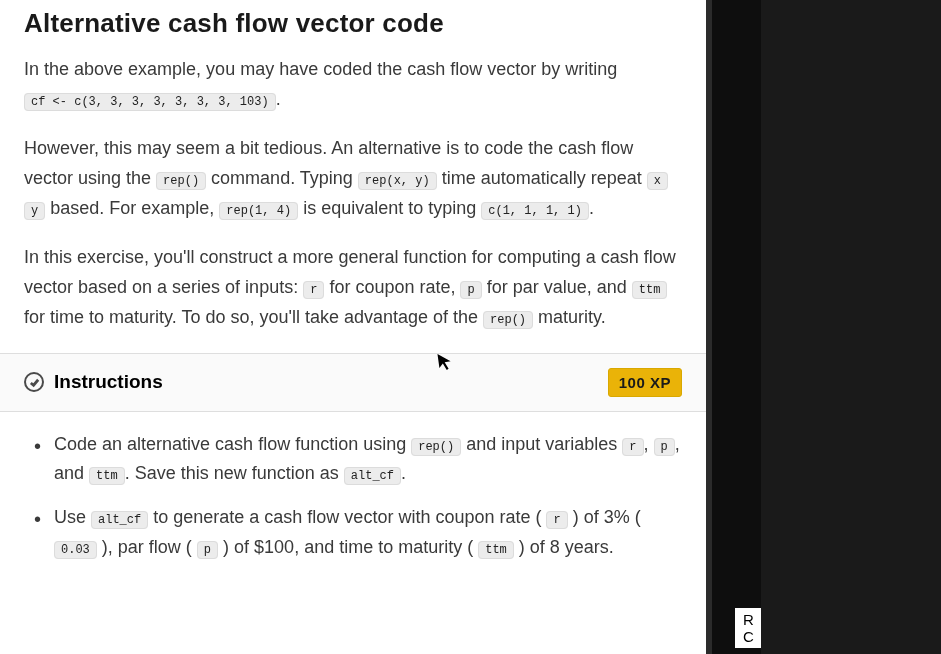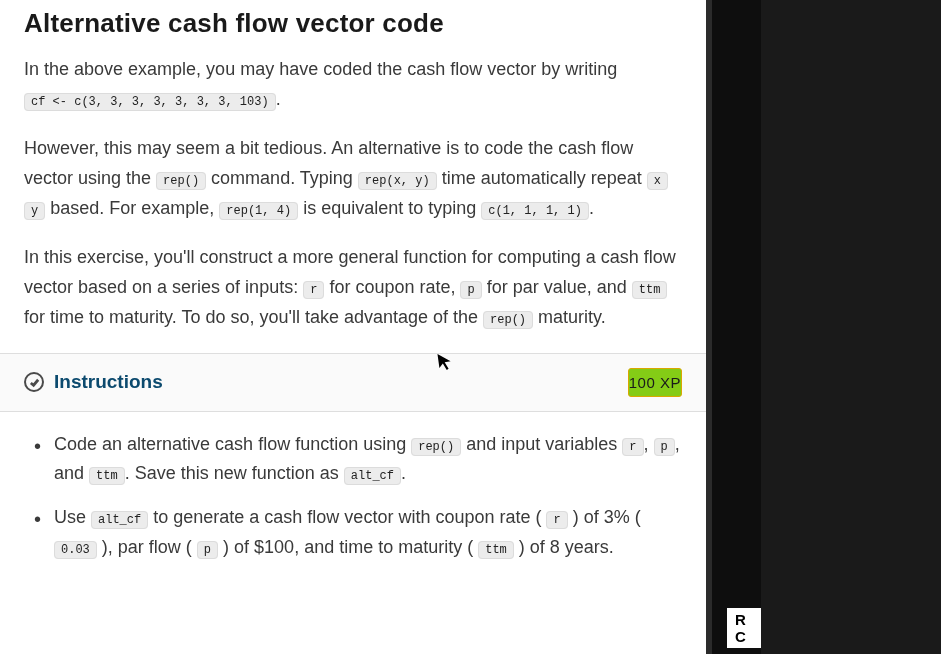--- a/index.html
+++ b/index.html
@@ -36,24 +36,24 @@
       width: 6px;
       height: 100%;
       background: #2b2b2b;
     }
     .right-badge {
       position: absolute;
       bottom: 6px;
       right: 0;
       background: #ffffff;
       color: #000;
-      font-weight: 700;
+      font-weight: 400;
       font-size: 15px;
       padding: 3px 0 3px 8px;
-      width: 34px;
+      width: 26px;
       letter-spacing: 1px;
     }
     h1.title {
       font-size: 26px;
       font-weight: 600;
       color: #1a1a1a;
       margin-bottom: 16px;
       letter-spacing: 0.2px;
     }
     p.body {
@@ -111,28 +111,28 @@
     .check-icon svg {
       width: 11px;
       height: 11px;
       stroke: #4a4a4a;
       stroke-width: 3;
       fill: none;
     }
     .instructions-title {
       font-size: 19px;
       font-weight: 600;
-      color: #0c4a6e;
+      color: #000000;
     }
     .xp-badge {
-      background: #84cc16;
+      background: #eab308;
       color: #1a1a1a;
-      font-weight: 400;
+      font-weight: 700;
       font-size: 15px;
-      padding: 5px 0;
+      padding: 5px 10px;
       border-radius: 3px;
       border: 1px solid #d9a800;
       letter-spacing: 0.5px;
     }
     ul.inst-list {
       list-style: none;
       padding-left: 8px;
     }
     ul.inst-list li {
       position: relative;

